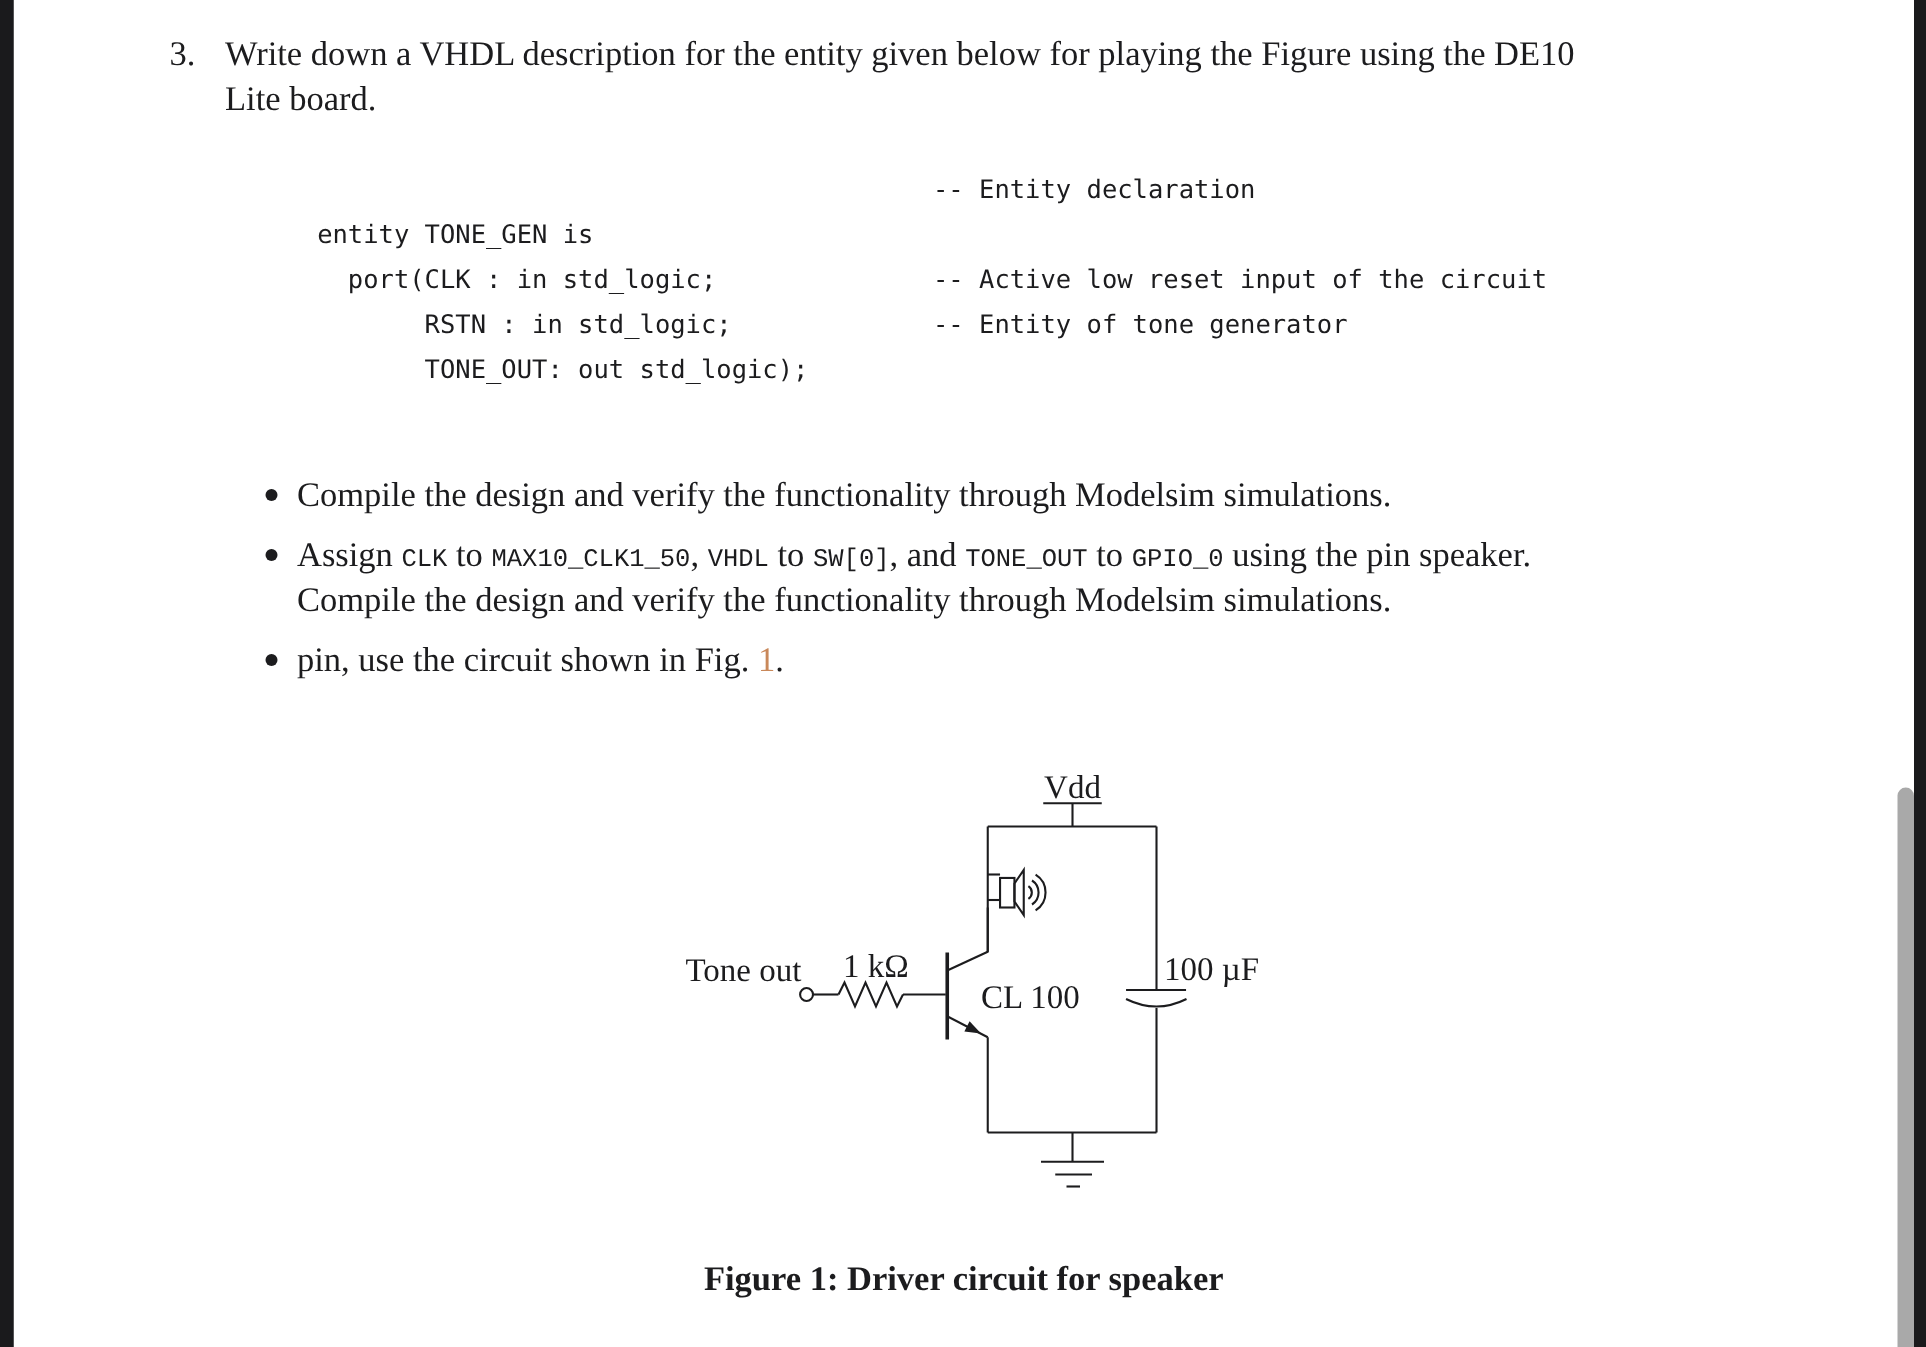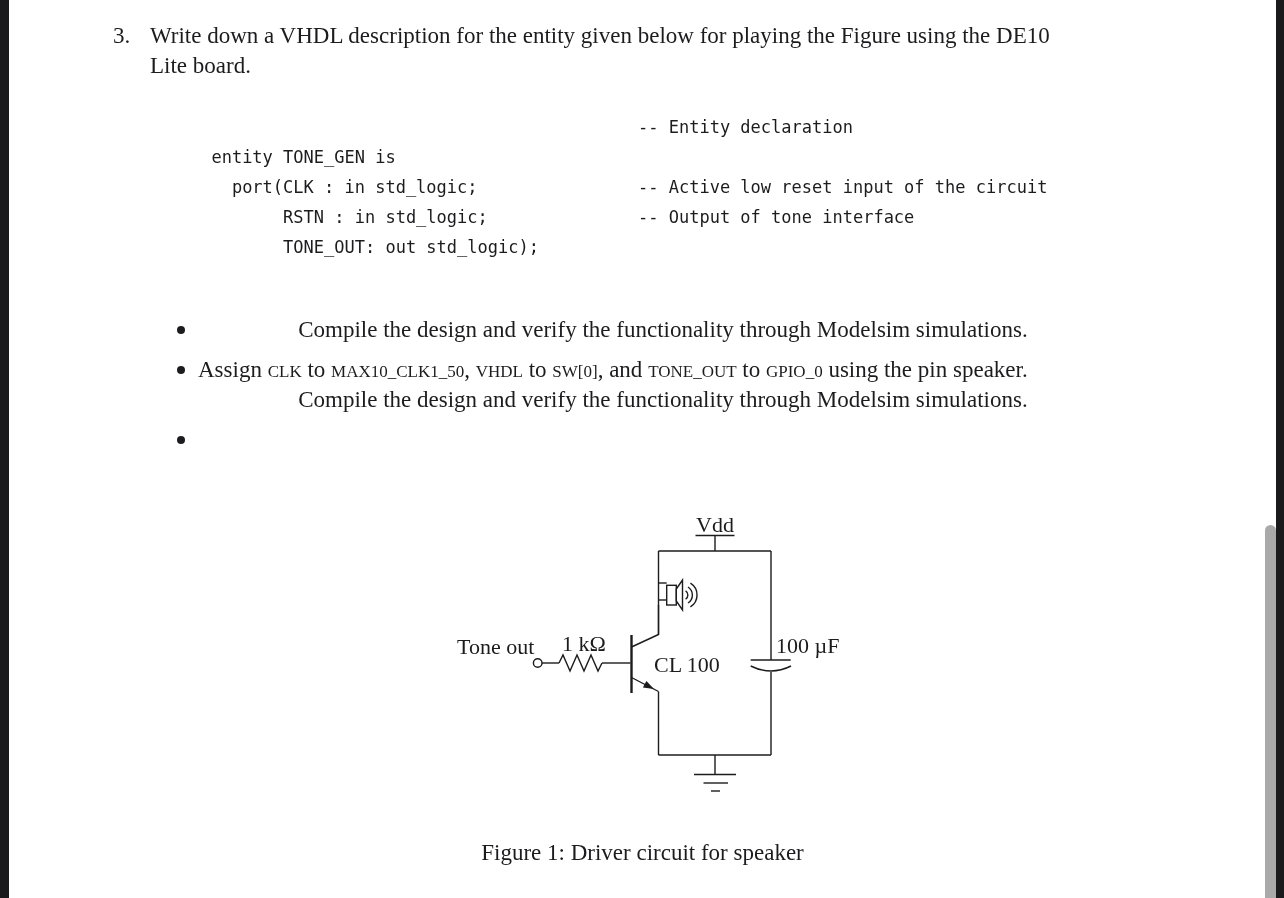--- a/index.html
+++ b/index.html
@@ -26,51 +26,51 @@
     font-size:23px;line-height:30px;white-space:nowrap;
   }
   .q-num{position:absolute;left:-37px;top:0;}
   
   .code-block{
     position:absolute;left:141px;top:112px;
     font-family:"DejaVu Sans Mono","Liberation Mono",monospace;
     font-size:17px;line-height:30px;
   }
   .code-line{position:relative;height:30px;white-space:pre;}
-  .code-comment{position:absolute;left:488px;top:0;white-space:pre;}
+  .code-comment{position:absolute;left:472px;top:0;white-space:pre;}
   
   .bullets{
     position:absolute;left:189px;top:315px;
     font-size:23px;line-height:30px;
   }
-  .bullet{position:relative;margin-bottom:10px;text-align:right;}
+  .bullet{position:relative;margin-bottom:10px;}
   .dot{
     position:absolute;left:-21px;top:11px;width:8px;height:8px;
     border-radius:50%;background:#1c1c1e;
   }
   .bl{height:30px;white-space:nowrap;}
   .mono{
-    font-family:Liberation Serif, serif;
+    font-family:Liberation Mono, monospace;
     font-size:17px;
   }
   .link{color:#c9885a;}
   
   .circuit{position:absolute;left:430px;top:505px;}
   .circuit line,.circuit path,.circuit polyline,.circuit rect,.circuit polygon{
     stroke:#1c1c1e;fill:none;stroke-width:1.4;
   }
   .circuit .filled{fill:#1c1c1e;stroke:none;}
   .circuit .thick{stroke-width:2.4;}
   .circuit text{
     font-family:"Liberation Serif","DejaVu Serif",serif;
     font-size:22px;fill:#1c1c1e;stroke:none;
   }
   .caption{
     position:absolute;left:0;top:838px;width:1267px;
-    text-align:center;font-size:23px;line-height:30px;
+    text-align:center;font-size:23px;line-height:30px;font-weight:bold;
   }
 </style>
 </head>
 <body>
 
 <div class="page">
 
   <div class="question">
     <span class="q-num">3.</span>
     <div class="bl">Write down a VHDL description for the entity given below for playing the Figure using the DE10</div>
@@ -84,36 +84,37 @@
     </div>
     <div class="code-line">
       <span>  port(CLK : in std_logic;</span>
     </div>
     <div class="code-line">
       <span>       RSTN : in std_logic;</span>
       <span class="code-comment">-- Active low reset input of the circuit</span>
     </div>
     <div class="code-line">
       <span>       TONE_OUT: out std_logic);</span>
-      <span class="code-comment">-- Output of tone interface</span>
+      <span class="code-comment">-- Entity of tone generator</span>
     </div>
   </div>
 
   <div class="bullets">
     <div class="bullet">
       <span class="dot"></span>
       <div class="bl"><span>Compile the design and verify the functionality through Modelsim simulations.</span></div>
     </div>
     <div class="bullet">
       <span class="dot"></span>
       <div class="bl"><span>Assign </span><span class="mono">CLK</span><span> to </span><span class="mono">MAX10_CLK1_50</span><span>, </span><span class="mono">VHDL</span><span> to </span><span class="mono">SW[0]</span><span>, and </span><span class="mono">TONE_OUT</span><span> to </span><span class="mono">GPIO_0</span><span> using the pin speaker.</span></div>
       <div class="bl"><span>Compile the design and verify the functionality through Modelsim simulations.</span></div>
     </div>
     <div class="bullet">
       <span class="dot"></span>
+      <div class="bl"><span>pin, use the circuit shown in Fig. </span><span class="link">1</span><span>.</span></div>
     </div>
   </div>
 
   <svg class="circuit" width="420" height="295" viewBox="0 0 420 295">
 
     <text x="276" y="27" text-anchor="middle">Vdd</text>
     <g>
       <line x1="256.5" y1="30.5" x2="295.5" y2="30.5"></line>
       <line x1="276" y1="30.5" x2="276" y2="46"></line>
     </g>

